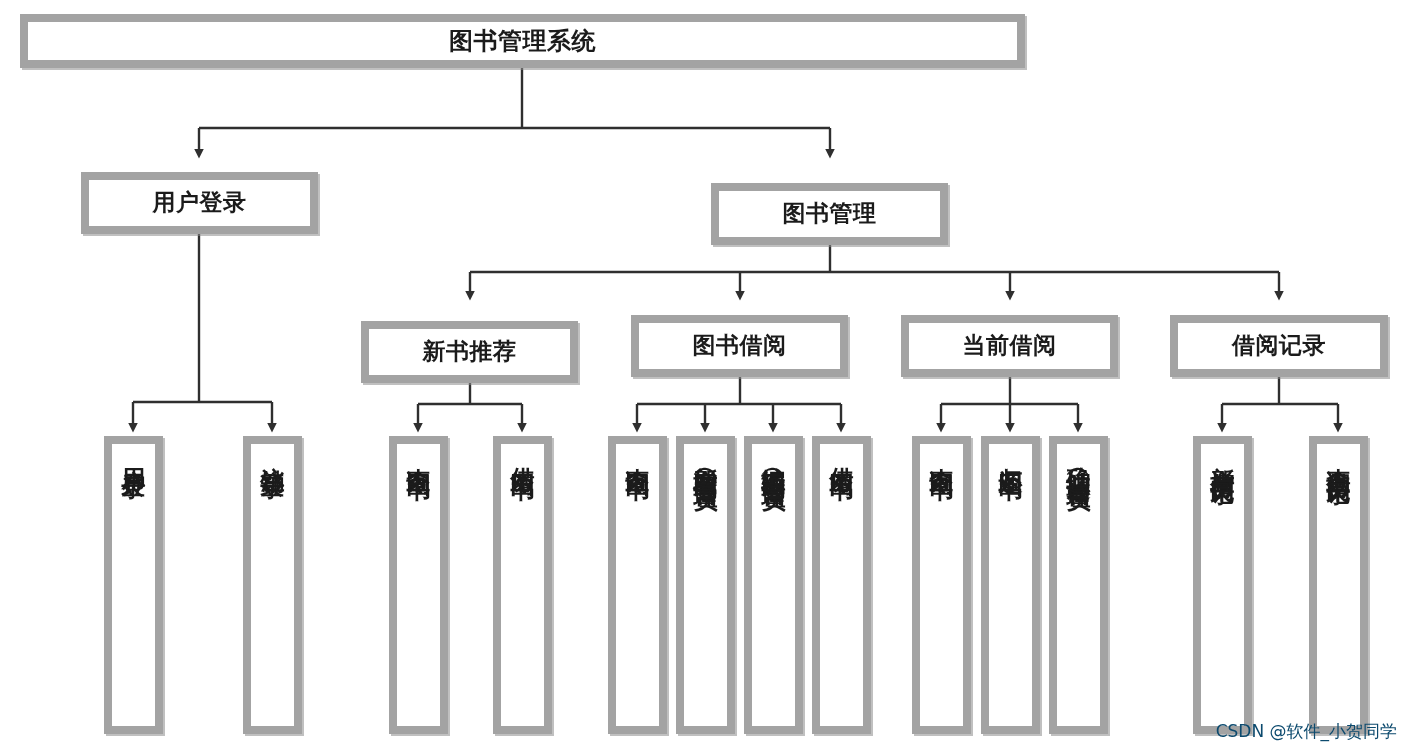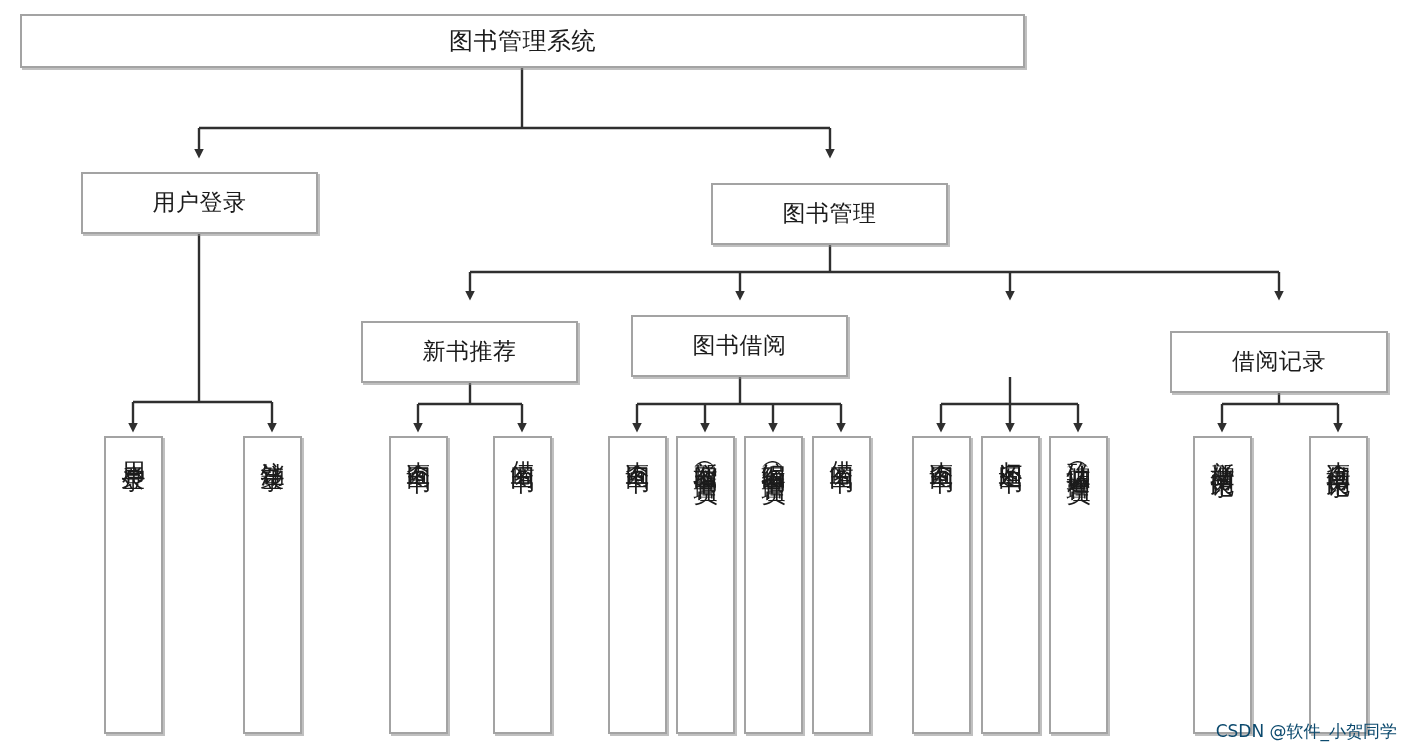--- a/index.html
+++ b/index.html
@@ -23,27 +23,28 @@
     left: 0;
     top: 0;
     width: 1405px;
     height: 747px;
     pointer-events: none;
   }
   .node {
     position: absolute;
     box-sizing: border-box;
     background: #ffffff;
-    border: 2px solid #a3a3a3;
+    border: 8px solid #a3a3a3;
     box-shadow: 2px 2px 0 rgba(140,140,140,0.55);
     display: flex;
     align-items: center;
     justify-content: center;
     color: #1b1b1b;
     z-index: 2;
+    font-weight: bold;
   }
   .node .lbl {
     display: block;
     text-align: center;
     line-height: 1.18;
     white-space: nowrap;
   }
   
   .node.h .lbl {
     font-size: 23px;
@@ -145,22 +146,25 @@
   </div>
 
   <div class="node h" style="left:361px; top:315px; width:217px; height:62px;margin-top:6px;">
     <span class="lbl">新书推荐</span>
   </div>
 
   <div class="node h" style="left:631px; top:315px; width:217px; height:62px;">
     <span class="lbl">图书借阅</span>
   </div>
 
-
-  <div class="node h" style="left:1170px; top:315px; width:218px; height:62px;margin-top:16px;">
+  <div class="node h" style="left:901px; top:315px; width:217px; height:62px;">
+    <span class="lbl">当前借阅</span>
+  </div>
+
+  <div class="node h" style="left:1170px; top:315px; width:218px; height:62px;">
     <span class="lbl">借阅记录</span>
   </div>
 
   <div class="node v" style="left:104px; top:436px; width:59px; height:298px;">
     <span class="lbl">用户登录</span>
   </div>
 
   <div class="node v" style="left:243px; top:436px; width:59px; height:298px;">
     <span class="lbl">注销登录</span>
   </div>

